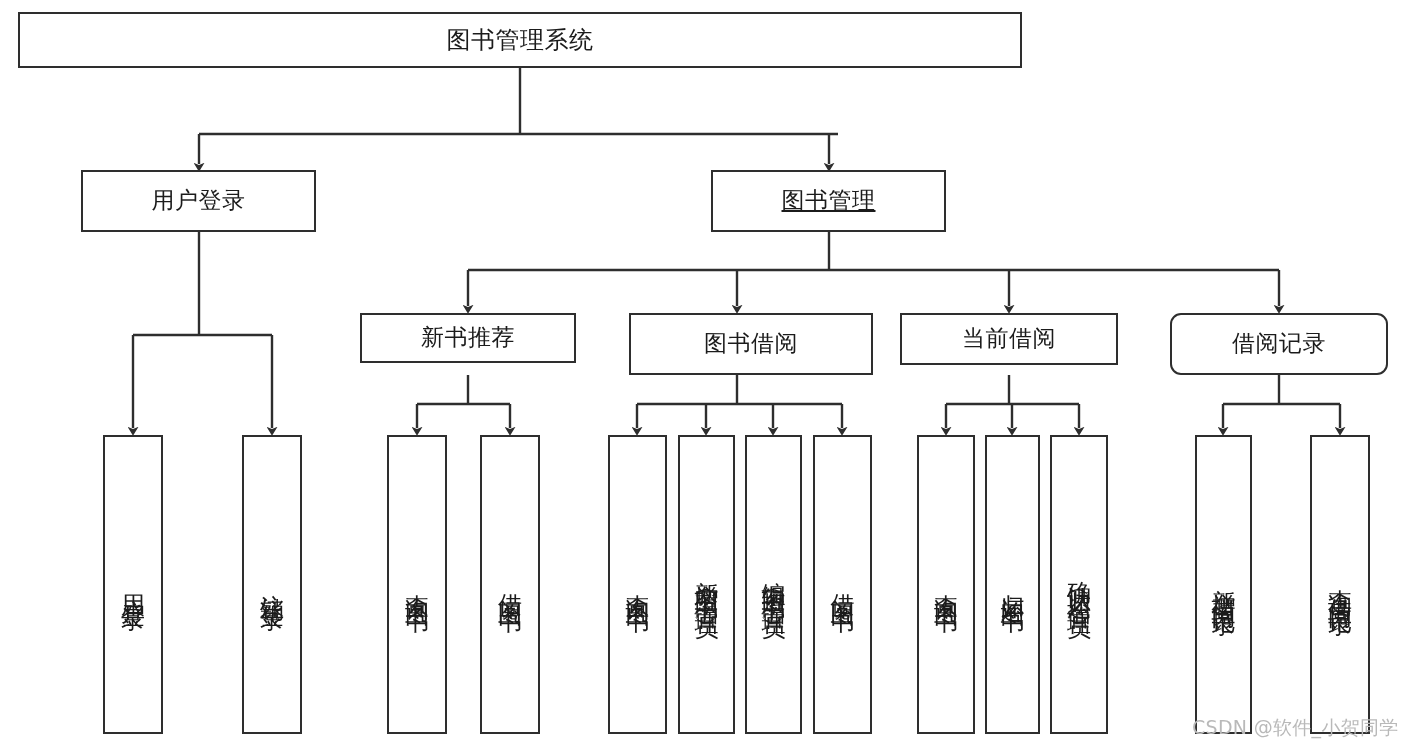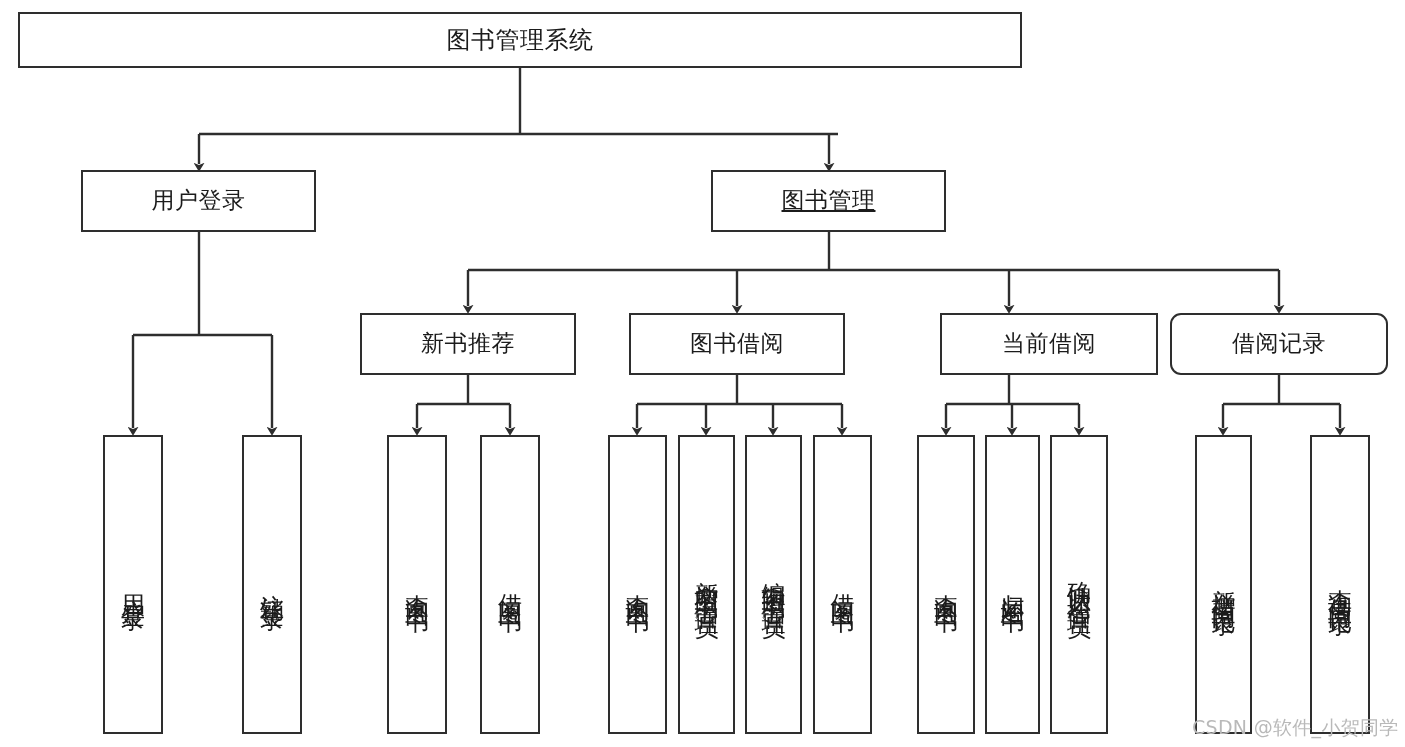--- a/index.html
+++ b/index.html
@@ -133,27 +133,27 @@
     <span class="node-label">图书管理系统</span>
   </div>
 
   <div class="node horiz" style="left:81px; top:170px; width:235px; height:62px;">
     <span class="node-label">用户登录</span>
   </div>
   <div class="node horiz" style="left:711px; top:170px; width:235px; height:62px;text-decoration:underline;">
     <span class="node-label">图书管理</span>
   </div>
 
-  <div class="node horiz" style="left:360px; top:313px; width:216px; height:62px;">
+  <div class="node horiz" style="left:360px; top:313px; width:216px; height:50px;">
     <span class="node-label">新书推荐</span>
   </div>
-  <div class="node horiz" style="left:629px; top:313px; width:216px; height:62px;">
+  <div class="node horiz" style="left:629px; top:313px; width:244px; height:62px;">
     <span class="node-label">图书借阅</span>
   </div>
-  <div class="node horiz" style="left:940px; top:313px; width:218px; height:62px;">
+  <div class="node horiz" style="left:900px; top:313px; width:218px; height:52px;">
     <span class="node-label">当前借阅</span>
   </div>
   <div class="node horiz" style="left:1170px; top:313px; width:218px; height:62px;border-radius:11px;">
     <span class="node-label">借阅记录</span>
   </div>
 
   <div class="node vert" style="left:103px; top:435px; width:60px; height:299px;">
     <span class="node-label">用户登录</span>
   </div>
   <div class="node vert" style="left:242px; top:435px; width:60px; height:299px;">

